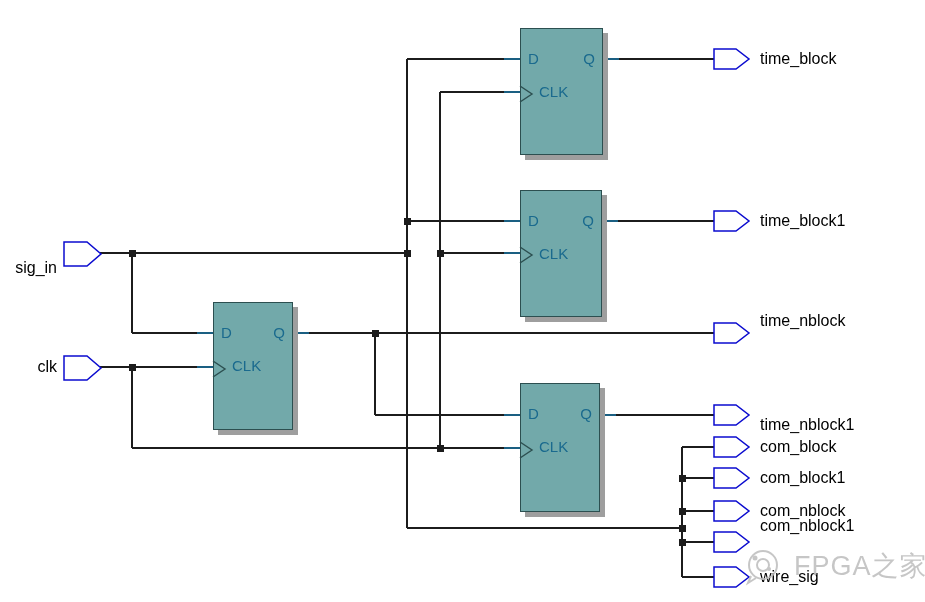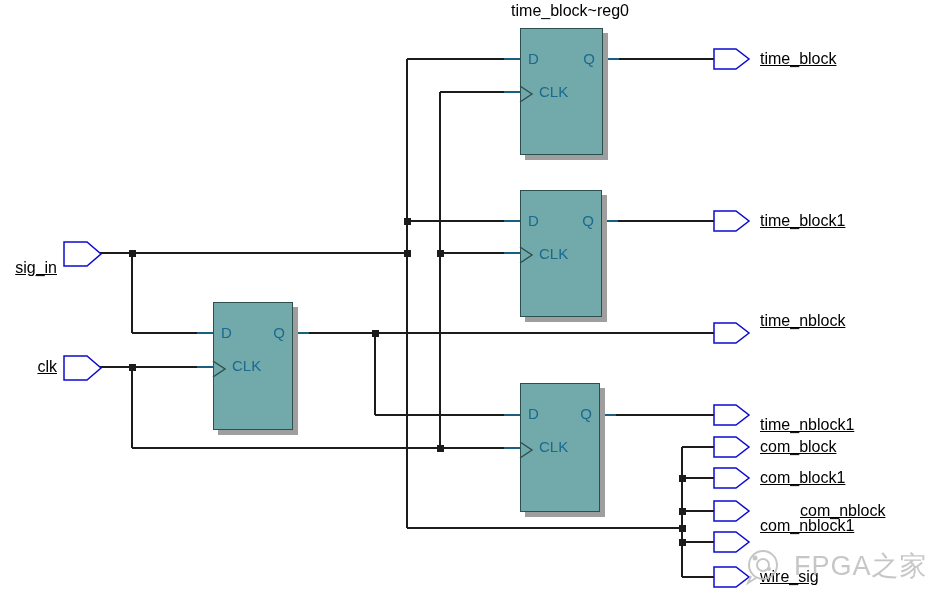--- a/index.html
+++ b/index.html
@@ -27,21 +27,21 @@
   .chev{position:absolute;overflow:visible}
   .chev polyline{fill:none;stroke:var(--register-border,#2c4f50);stroke-width:1.4px}
   
   .wh{position:absolute;height:1.6px;background:var(--wire,#1c1c1c);}
   .wv{position:absolute;width:1.6px;background:var(--wire,#1c1c1c);}
   .stub{position:absolute;height:2px;width:16px;background:var(--port-stub,#1a5f82);}
   .dot{position:absolute;width:7px;height:7px;background:var(--wire,#1c1c1c);}
   
   .pin{position:absolute;overflow:visible}
   .pin polygon{fill:#ffffff;stroke:var(--pin-outline,#0b0bcf);stroke-width:1.5px}
-  .iolabel{position:absolute;font-size:16px;color:#000;line-height:20px;white-space:nowrap;text-decoration:underline;}
+  .iolabel{position:absolute;font-size:16px;color:#000;line-height:20px;white-space:nowrap;}
   .iolabel.in{width:55px;text-align:right;}
   
   .watermark{position:absolute;display:flex;align-items:center;gap:6px;opacity:.85;}
   .watermark-text{
     font-size:27px;letter-spacing:1px;color:var(--watermark,#bdbdbd);
     line-height:30px;white-space:nowrap;
   }
   .wm-logo circle,.wm-logo path{stroke:var(--watermark,#bdbdbd);fill:none;stroke-width:2px}
   .wm-logo .fillc{fill:var(--watermark,#bdbdbd);stroke:none}
 </style>
@@ -97,21 +97,20 @@
   <div class="stub" style="left:504px;top:220px"></div>
   <div class="stub" style="left:602px;top:220px"></div>
   <div class="stub" style="left:504px;top:252px"></div>
   <div class="stub" style="left:197px;top:332px"></div>
   <div class="stub" style="left:293px;top:332px"></div>
   <div class="stub" style="left:197px;top:366px"></div>
   <div class="stub" style="left:504px;top:414px"></div>
   <div class="stub" style="left:600px;top:414px"></div>
   <div class="stub" style="left:504px;top:447px"></div>
 
-  <div class="reg-title" style="left:450px;top:2px">time_block~reg0</div>
   <div class="reg" style="left:520px;top:28px;width:83px;height:127px">
     <span class="pl d">D</span>
     <span class="pl q">Q</span>
     <span class="pl clk">CLK</span>
     <svg class="chev" width="16" height="20" style="left:-2px;top:55px">
         <polyline points="1,2 13,10 1,18"></polyline>
       </svg>
   </div>
 
   <div class="reg" style="left:520px;top:190px;width:82px;height:127px">
@@ -177,21 +176,21 @@
   <div class="iolabel" style="left:760px;top:437px">com_block</div>
 
   <svg class="pin" width="38" height="22" style="left:713px;top:467px">
       <polygon points="1,1 23,1 36,11 23,21 1,21"></polygon>
     </svg>
   <div class="iolabel" style="left:760px;top:468px">com_block1</div>
 
   <svg class="pin" width="38" height="22" style="left:713px;top:500px">
       <polygon points="1,1 23,1 36,11 23,21 1,21"></polygon>
     </svg>
-  <div class="iolabel" style="left:800px;top:501px">com_nblock</div>
+  <div class="iolabel" style="left:760px;top:501px">com_nblock</div>
 
   <svg class="pin" width="38" height="22" style="left:713px;top:531px">
       <polygon points="1,1 23,1 36,11 23,21 1,21"></polygon>
     </svg>
   <div class="iolabel" style="left:760px;top:516px">com_nblock1</div>
 
   <svg class="pin" width="38" height="22" style="left:713px;top:566px">
       <polygon points="1,1 23,1 36,11 23,21 1,21"></polygon>
     </svg>
   <div class="iolabel" style="left:760px;top:567px">wire_sig</div>

